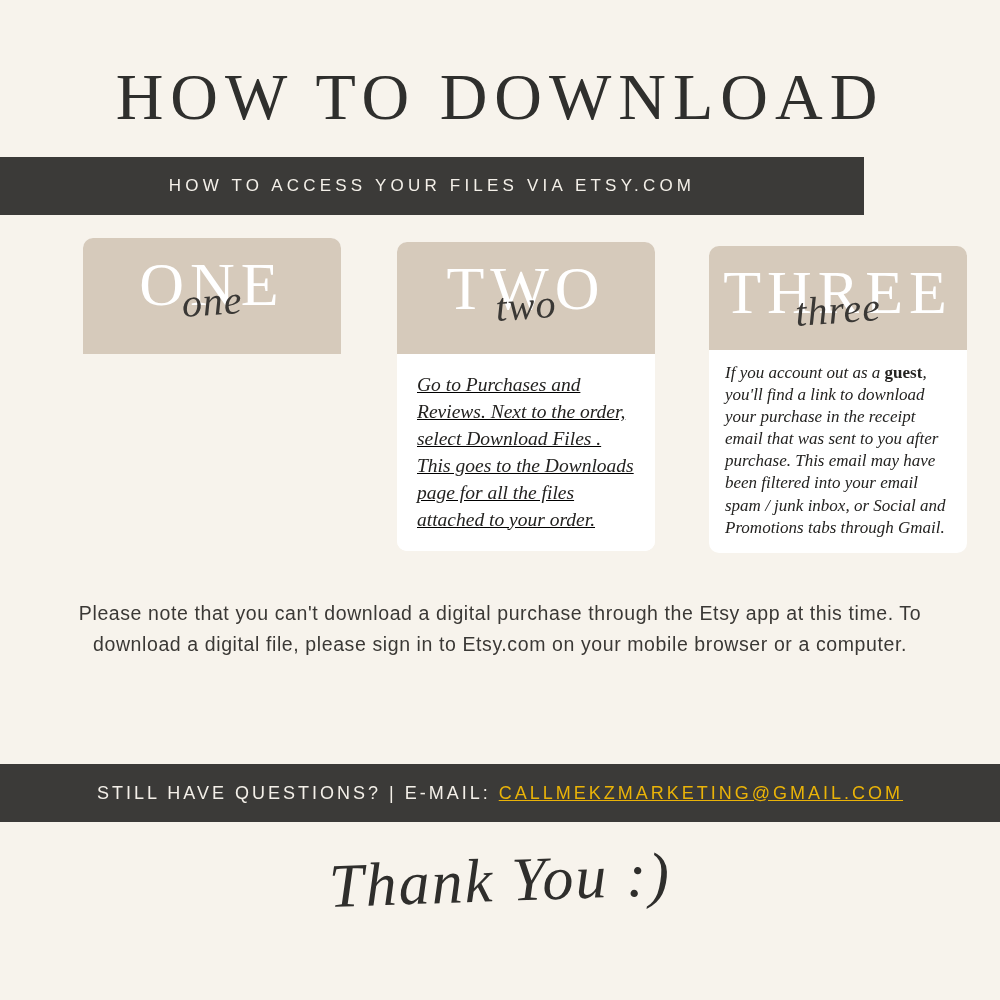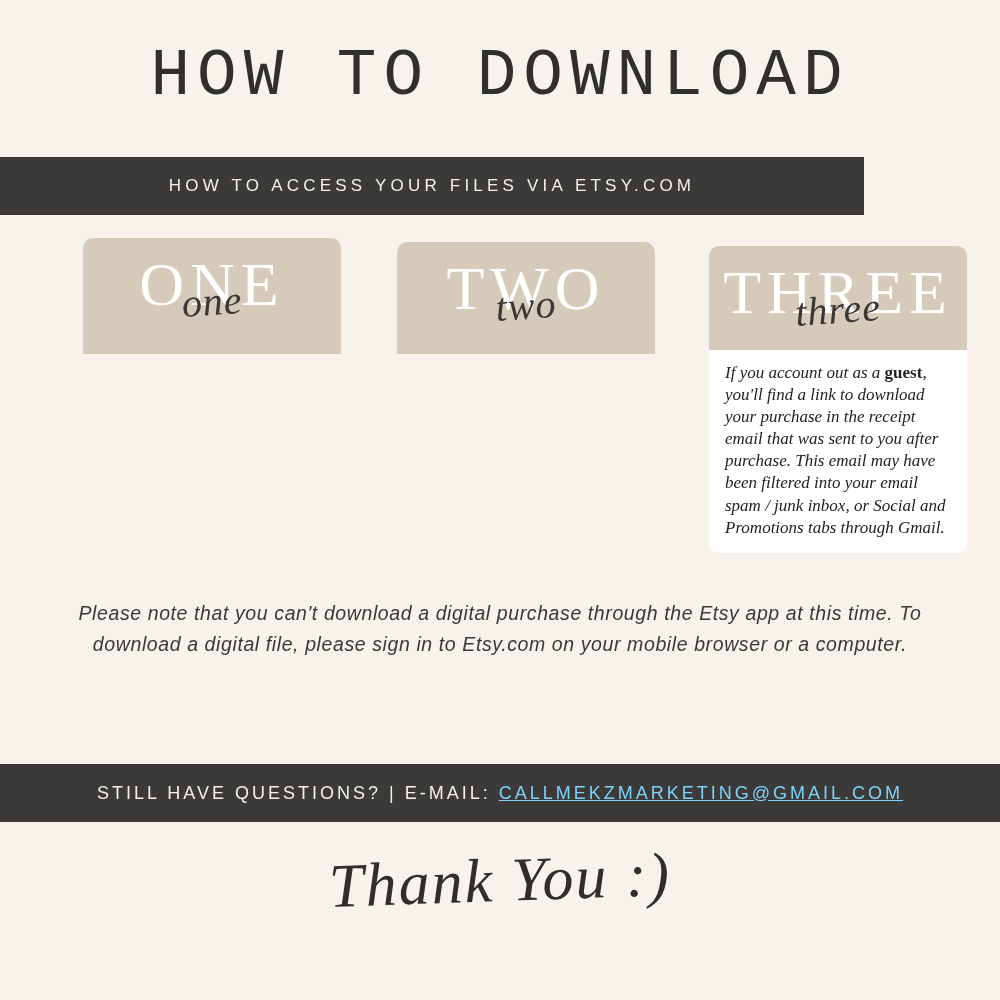--- a/index.html
+++ b/index.html
@@ -11,26 +11,26 @@
     height: 1000px;
     background: #f7f3ec;
     font-family: "Liberation Sans", sans-serif;
     overflow: hidden;
     position: relative;
   }
 
   
   .title {
     text-align: center;
-    font-family: Liberation Mono, monospace;
+    font-family: Liberation Serif, serif;
     font-size: 66px;
     letter-spacing: 7px;
     color: #2f2f2d;
     font-weight: 400;
-    padding-top: 44px;
+    padding-top: 64px;
     line-height: 1;
   }
 
   
   .band {
     position: absolute;
     left: 0;
     top: 157px;
     width: 864px;
     height: 58px;
@@ -124,21 +124,20 @@
     position: absolute;
     top: 598px;
     left: 60px;
     width: 880px;
     text-align: center;
     font-size: 19.5px;
     letter-spacing: 0.6px;
     line-height: 1.58;
     color: #3a3835;
     font-family: "Liberation Sans", sans-serif;
-    font-style: italic;
   }
 
   
   .footer-band {
     position: absolute;
     left: 0;
     top: 764px;
     width: 1000px;
     height: 58px;
     background: #3b3a38;
@@ -147,21 +146,21 @@
     justify-content: center;
   }
   .footer-text {
     color: #f4f0e9;
     font-size: 18px;
     letter-spacing: 3px;
     white-space: nowrap;
   }
   .footer-text .email {
     text-decoration: underline;
-    color: #7dd3fc;
+    color: #eab308;
   }
 
   
   .thanks {
     position: absolute;
     top: 845px;
     left: 0;
     width: 1000px;
     text-align: center;
     font-family: "Liberation Serif", serif;
@@ -188,20 +187,21 @@
       <div class="word">ONE</div>
       <div class="script">one</div>
     </div>
   </div>
 
   <div class="card" id="card-two">
     <div class="head">
       <div class="word">TWO</div>
       <div class="script">two</div>
     </div>
+    <div class="body"><span>Go to Purchases and Reviews. Next to the order, select Download Files . This goes to the Downloads page for all the files attached to your order.</span></div>
   </div>
 
   <div class="card" id="card-three">
     <div class="head">
       <div class="word">THREE</div>
       <div class="script">three</div>
     </div>
     <div class="body"><span>If you account out as a </span><span><b>guest</b></span><span>, you'll find a link to download your purchase in the receipt email that was sent to you after purchase. This email may have been filtered into your email spam / junk inbox, or Social and Promotions tabs through Gmail.</span></div>
   </div>
 

